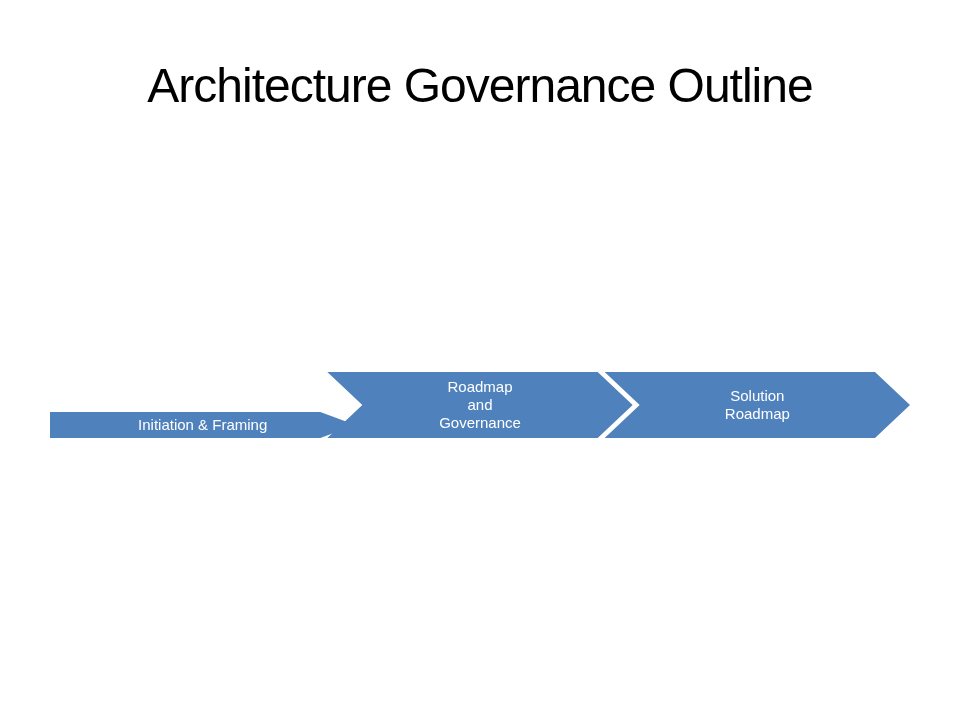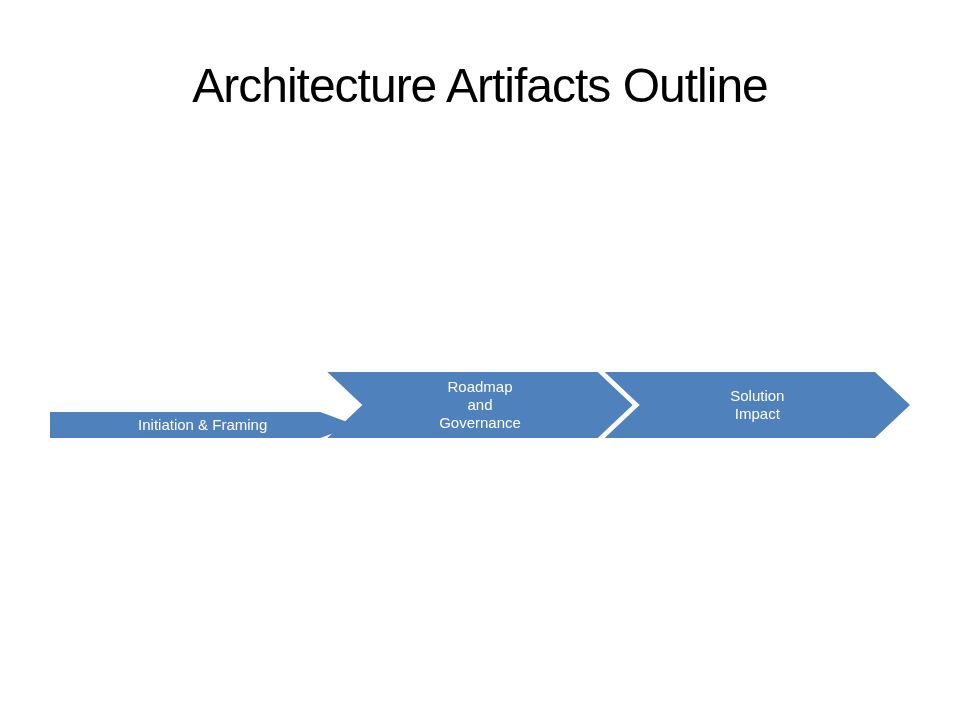--- a/index.html
+++ b/index.html
@@ -56,36 +56,36 @@
     line-height: 1.2;
     text-align: center;
     white-space: pre-line;
   }
 </style>
 </head>
 <body>
 
 <div class="slide">
 
-  <h1 class="slide-title">Architecture Artifacts Outline</h1>
+  <h1 class="slide-title">Architecture Governance Outline</h1>
 
   <div class="chevron-bar">
 
     <div class="step">
       <span class="step-label">Initiation &amp; Framing</span>
     </div>
 
 
 
 
     <div class="step">
       <span class="step-label">Roadmap
 and
 Governance</span>
     </div>
 
     <div class="step">
       <span class="step-label">Solution
-Impact</span>
+Roadmap</span>
     </div>
 
   </div>
 </div>
 
 </body></html>

